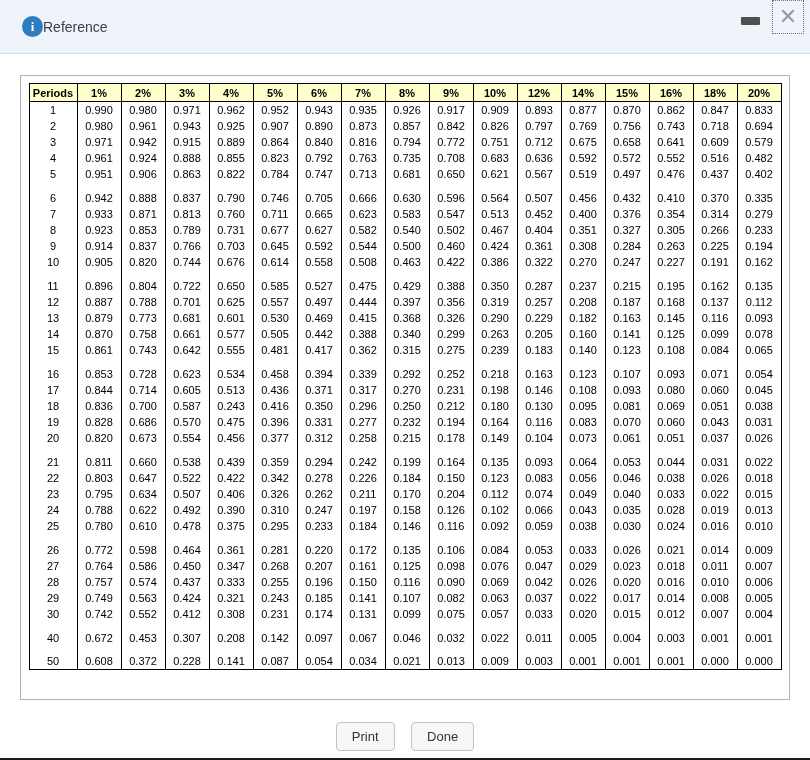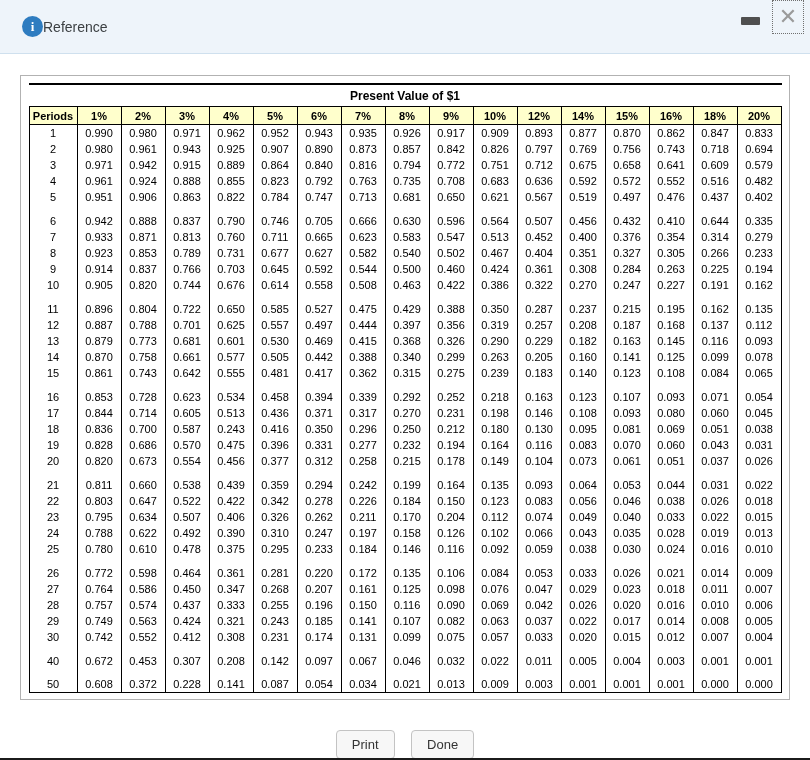--- a/index.html
+++ b/index.html
@@ -118,39 +118,38 @@
     text-align: center;
   }
   .footer-buttons button {
     font-family: "Liberation Sans", sans-serif;
     font-size: 13px;
     color: #333333;
     background: #f7f7f7;
     border: 1px solid #c3c3c3;
     border-radius: 4px;
     padding: 6px 15px;
-    margin: 16px 6px;
+    margin: 8px 6px;
     cursor: pointer;
   }
 </style>
 </head>
 <body>
 
 <div class="dialog-header">
   <span class="info-icon">i</span>
   <span class="dialog-title">Reference</span>
   <button class="minimize-button" aria-label="minimize"></button>
   <button class="close-button" aria-label="close">
     <span>✕</span>
   </button>
 </div>
 
 <div class="reference-panel">
   <div class="table-wrap">
-    <div class="table-title">Present Value of $1</div>
     <table class="pv-table" id="pv-table">
         <colgroup>
           <col class="col-period">
           <col class="col-rate">
           <col class="col-rate">
           <col class="col-rate">
           <col class="col-rate">
           <col class="col-rate">
           <col class="col-rate">
           <col class="col-rate">
@@ -309,21 +308,21 @@
             <td>0.746</td>
             <td>0.705</td>
             <td>0.666</td>
             <td>0.630</td>
             <td>0.596</td>
             <td>0.564</td>
             <td>0.507</td>
             <td>0.456</td>
             <td>0.432</td>
             <td>0.410</td>
-            <td>0.644</td>
+            <td>0.370</td>
             <td>0.335</td>
           </tr>
           <tr>
             <td>7</td>
             <td>0.933</td>
             <td>0.871</td>
             <td>0.813</td>
             <td>0.760</td>
             <td>0.711</td>
             <td>0.665</td>

